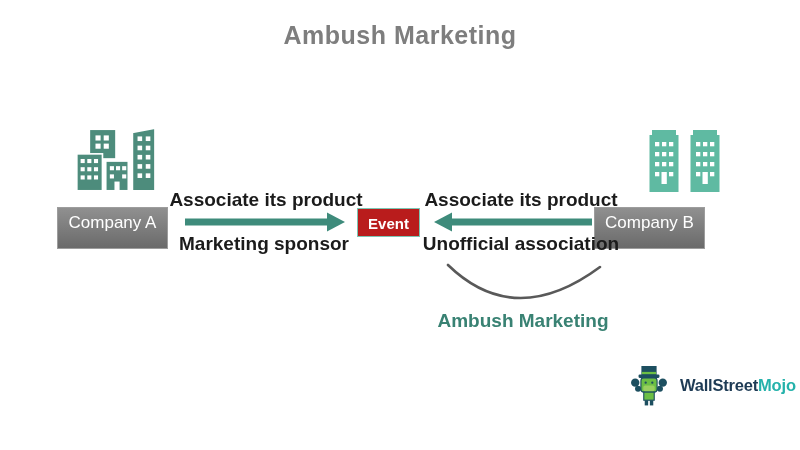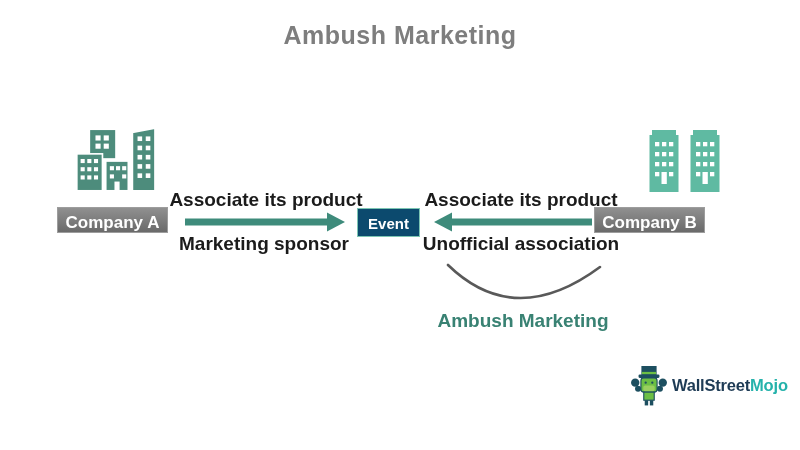--- a/index.html
+++ b/index.html
@@ -6,47 +6,47 @@
   #stage{
     position:relative;width:800px;height:450px;background:#ffffff;
     font-family:"Liberation Sans",sans-serif;overflow:hidden;
   }
   .abs{position:absolute;}
   #page-title{
     top:21px;left:0;width:800px;text-align:center;
     font-size:25px;font-weight:bold;color:#7e7e7e;letter-spacing:.5px;
   }
   .company-box{
-    width:111px;height:26px;line-height:30px;text-align:center;
+    width:111px;height:42px;line-height:30px;text-align:center;
     background:linear-gradient(180deg,#909090 0%,#6a6a6a 100%);
     border:1px solid #9d9d9d;box-sizing:border-box;
-    color:#ffffff;font-weight:bold;font-size:17px;
+    color:#ffffff;font-weight:normal;font-size:17px;
   }
   #company-a-box{left:57px;top:207px;}
   #company-b-box{left:594px;top:207px;}
   #event-box{
     left:357px;top:208px;width:63px;height:29px;line-height:29px;text-align:center;
-    background:#0c4a6e;border:1px solid #7cc5b3;box-sizing:border-box;
+    background:#b91c1c;border:1px solid #7cc5b3;box-sizing:border-box;
     color:#ffffff;font-weight:bold;font-size:15px;
   }
   .arrow-label{
     font-size:19px;font-weight:bold;color:#1b1b1b;white-space:nowrap;
     transform:translateX(-50%);
   }
   #label-assoc-left{left:266px;top:189px;}
   #label-official{left:264px;top:233px;}
   #label-assoc-right{left:521px;top:189px;}
   #label-unofficial{left:521px;top:233px;}
   #label-ambush{
     left:523px;top:310px;transform:translateX(-50%);
     font-size:19px;font-weight:bold;color:#398273;white-space:nowrap;
   }
   #overlay-svg{left:0;top:0;}
   #logo{
-    left:630px;top:364px;display:flex;align-items:center;gap:4px;
+    left:630px;top:364px;display:flex;align-items:center;gap:12px;
   }
   #logo-text{font-size:16.5px;font-weight:bold;white-space:nowrap;letter-spacing:-0.2px;}
   #logo-text .navy{color:#1e3b55;}
   #logo-text .teal{color:#25b2ab;}
 </style>
 </head>
 <body>
 
 <div id="stage">
 

